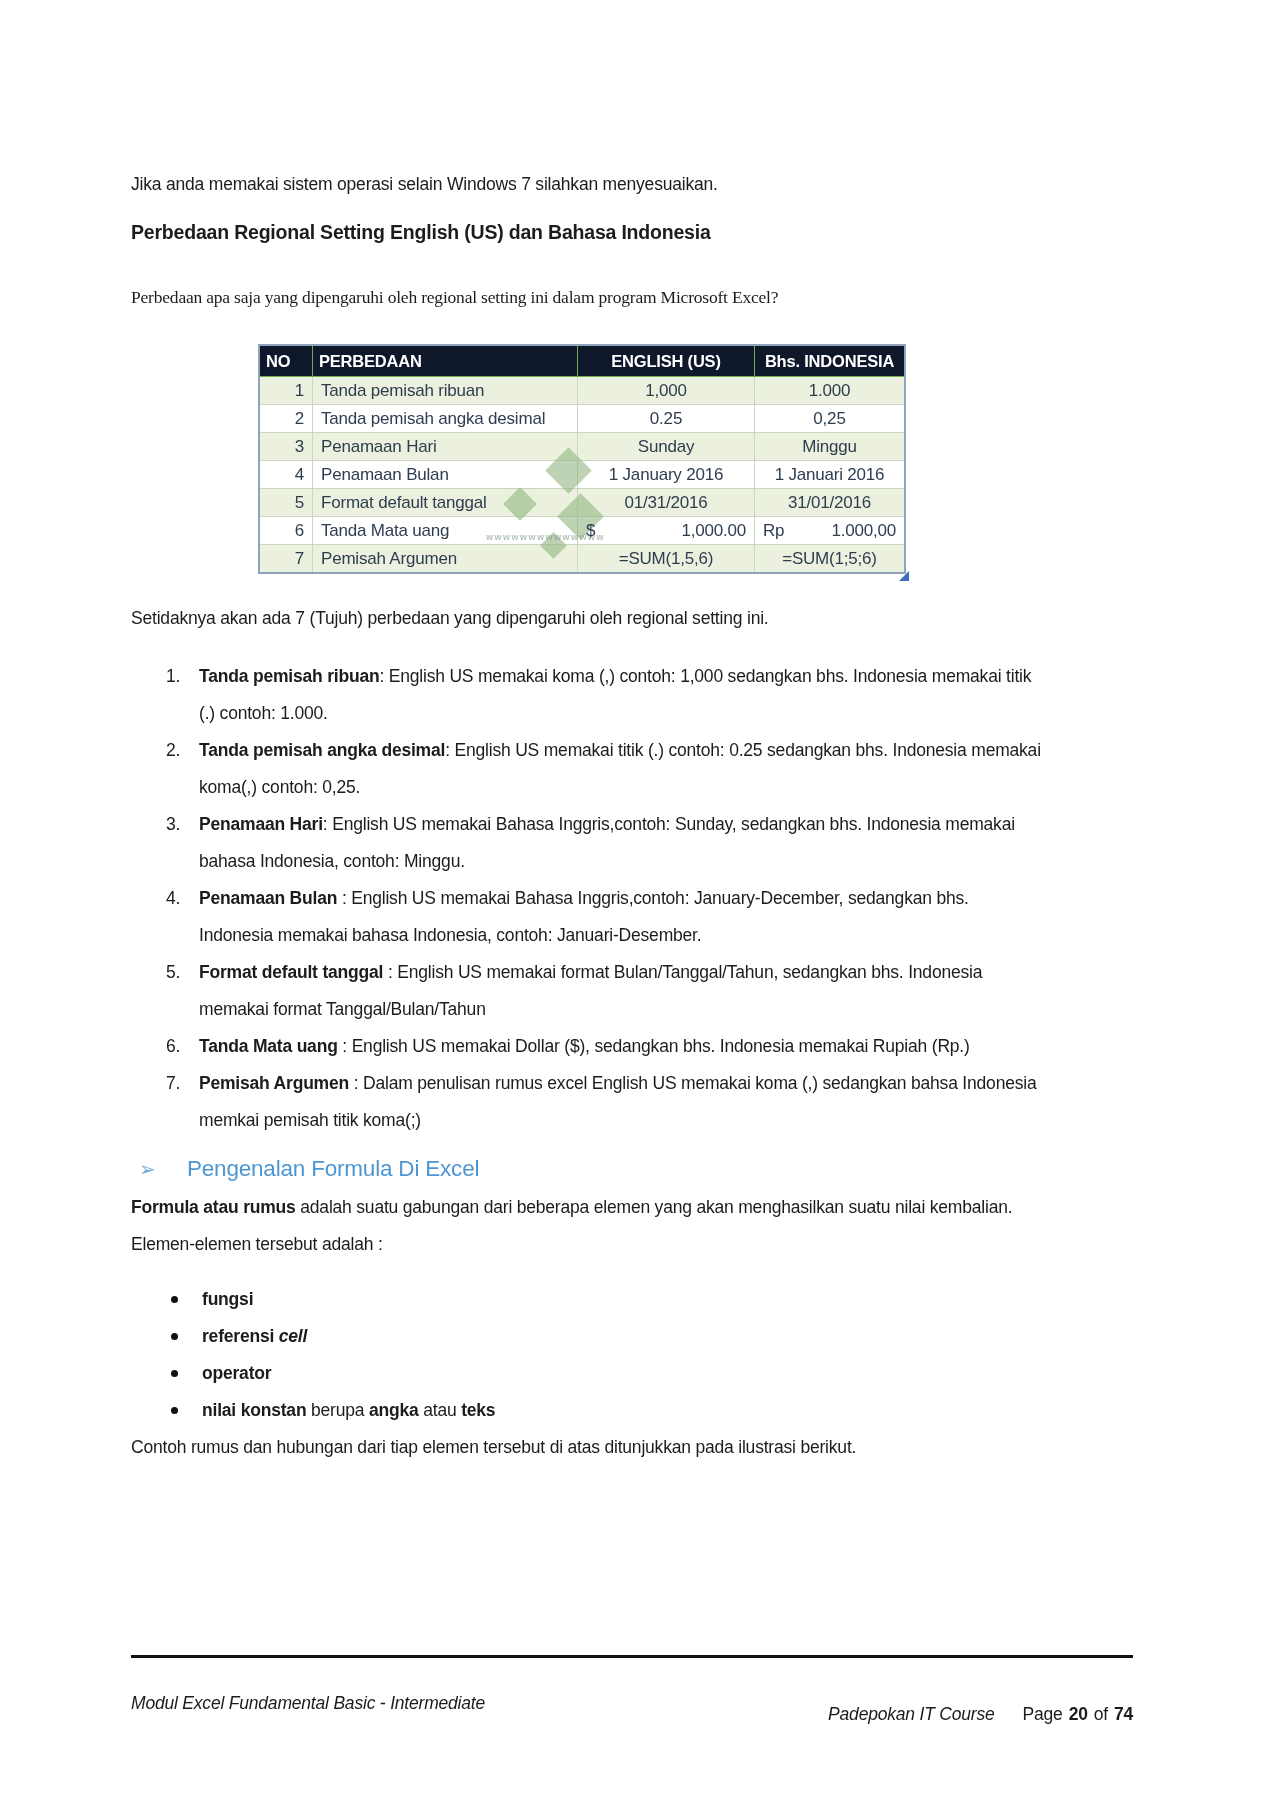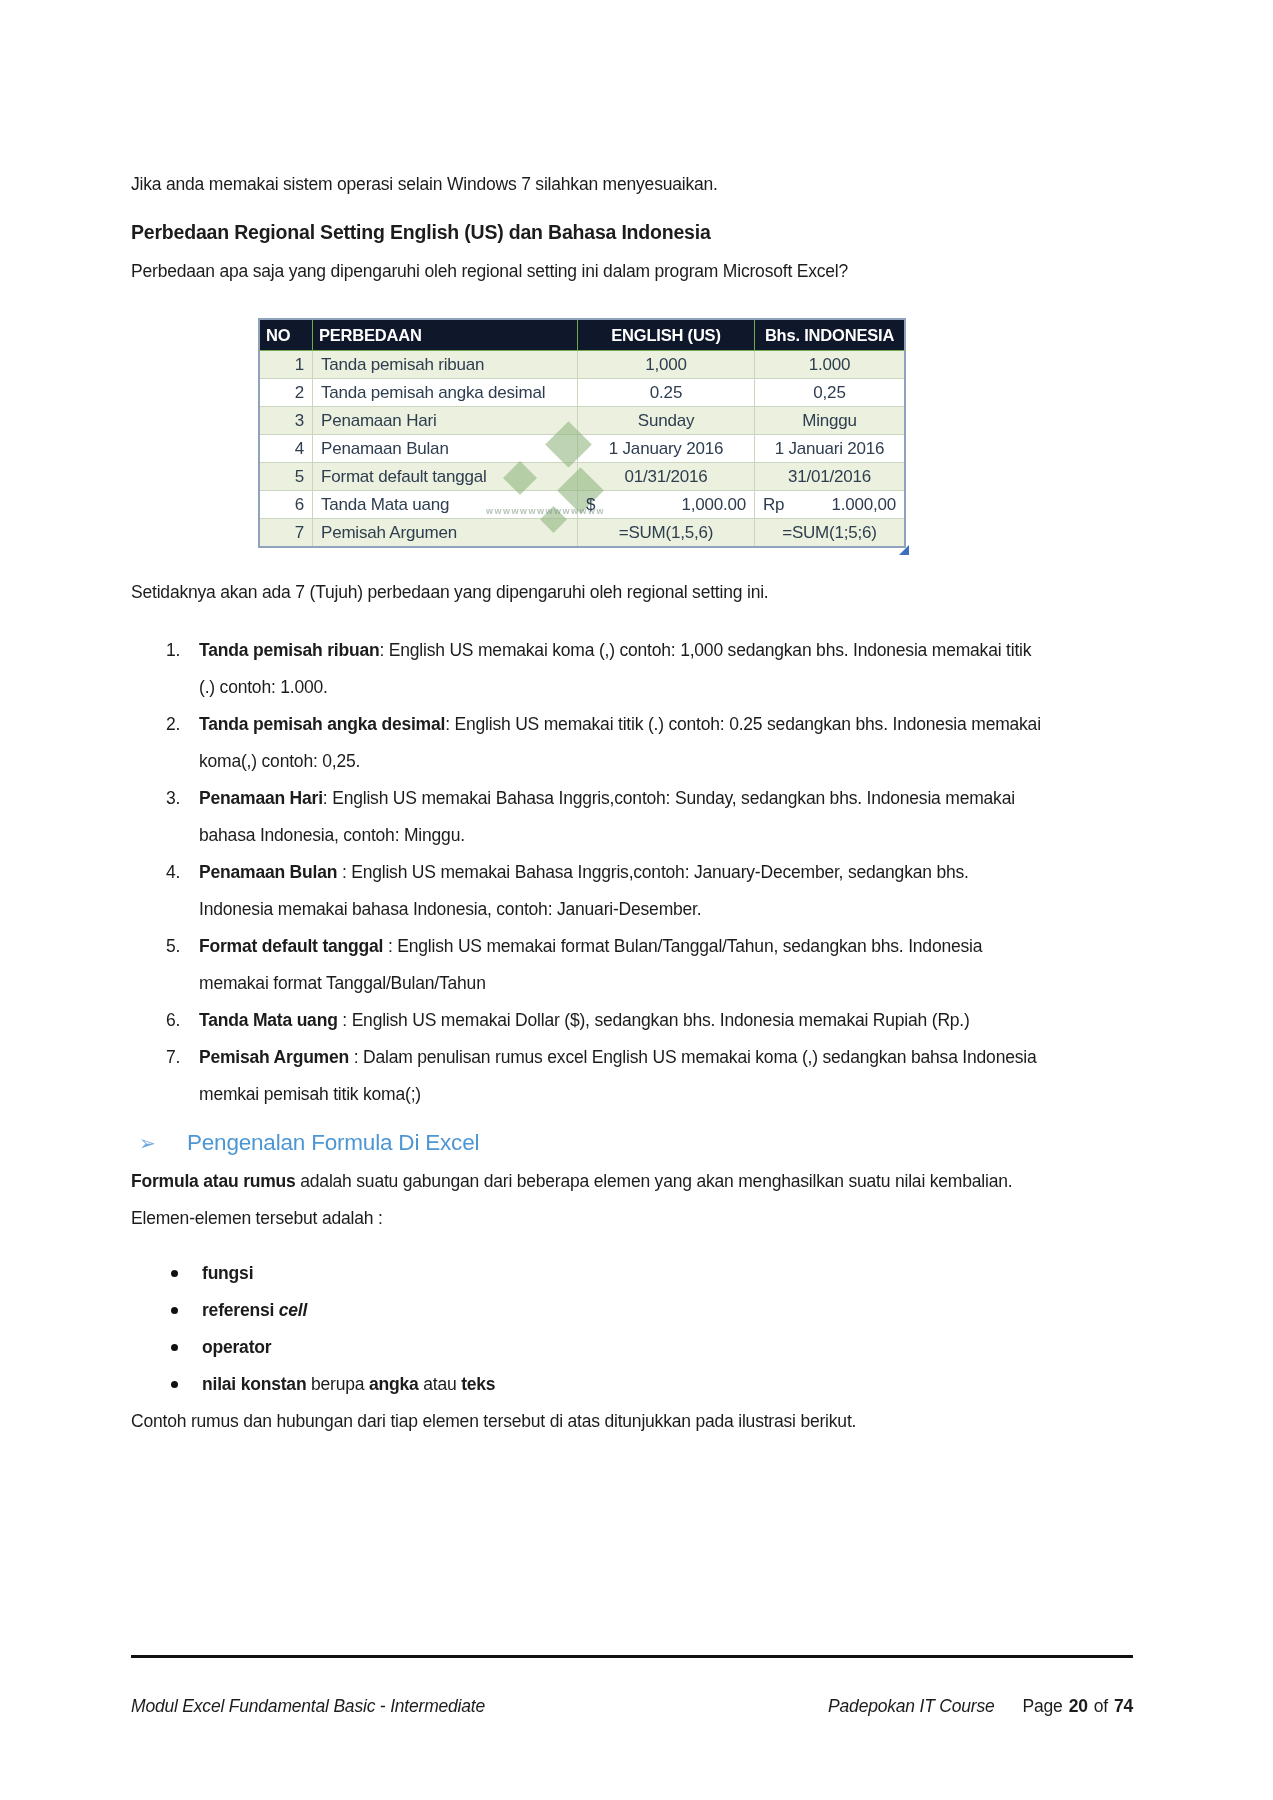--- a/index.html
+++ b/index.html
@@ -72,41 +72,41 @@
   .bullet-item{display:flex;font-size:17.5px;line-height:37px;}
   .bdot{width:7px;height:7px;border-radius:50%;background:#111;margin:15px 24px 0 0;flex-shrink:0;}
   .p-contoh{margin-top:4px;}
 
   b.lead{font-weight:bold;}
   .it{font-style:italic;}
 
   
   .footer{
     position:absolute;left:131px;top:1655px;width:1002px;
-    border-top:3px solid #111;padding-top:16px;
-    display:flex;align-items:flex-end;font-size:17.5px;
+    border-top:3px solid #111;padding-top:24px;
+    display:flex;align-items:center;font-size:17.5px;
   }
   .footer-left{font-style:italic;flex:1;}
   .footer-right{display:flex;align-items:baseline;}
   .f-course{font-style:italic;margin-right:28px;}
   .f-pg{margin-right:6px;margin-top:22px;}
   .f-b{font-weight:bold;margin-right:6px;}
   .f-b:last-child{margin-right:0;}
 </style>
 </head>
 <body>
 
 <div class="page">
   <div class="content">
 
     <p class="body">Jika anda memakai sistem operasi selain Windows 7 silahkan menyesuaikan.</p>
 
     <div class="section-title">Perbedaan Regional Setting English (US) dan Bahasa Indonesia</div>
 
-    <p class="body" style="margin-top:2px;">Perbedaan apa saja yang dipengaruhi oleh regional setting ini dalam program Microsoft Excel?</p>
+    <p class="body" style="margin-top:28px;font-family:Liberation Serif, serif;">Perbedaan apa saja yang dipengaruhi oleh regional setting ini dalam program Microsoft Excel?</p>
 
     <div class="xl-wrap">
       <table class="xl">
         <tbody>
             <tr>
           <th class="c-no">NO</th>
           <th class="c-perb">PERBEDAAN</th>
           <th class="c-eng">ENGLISH (US)</th>
           <th class="c-ind">Bhs. INDONESIA</th>
         </tr>

